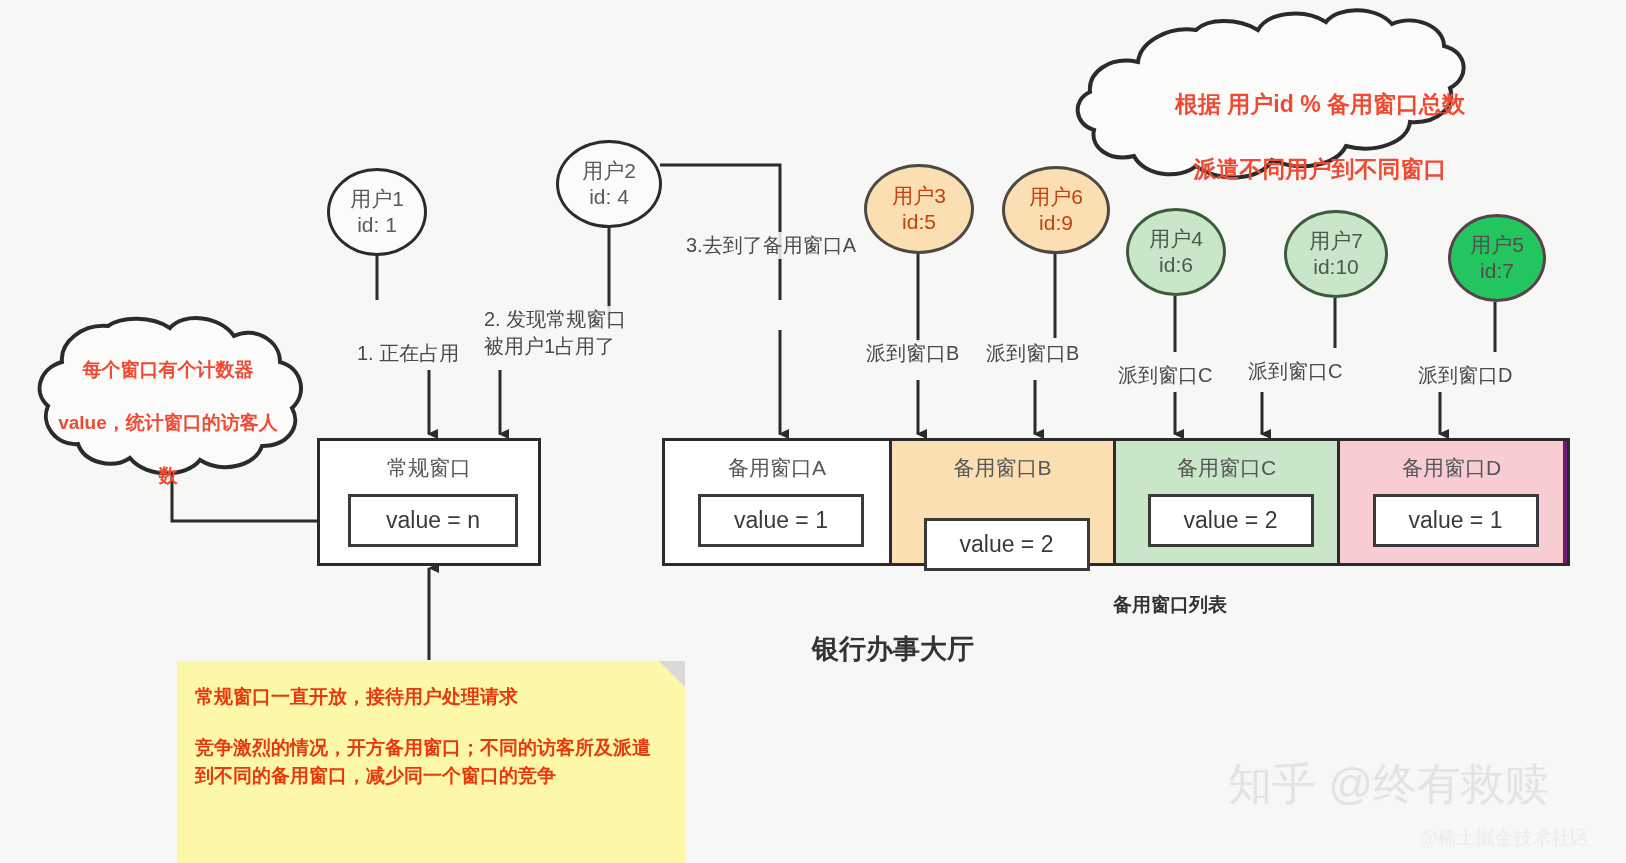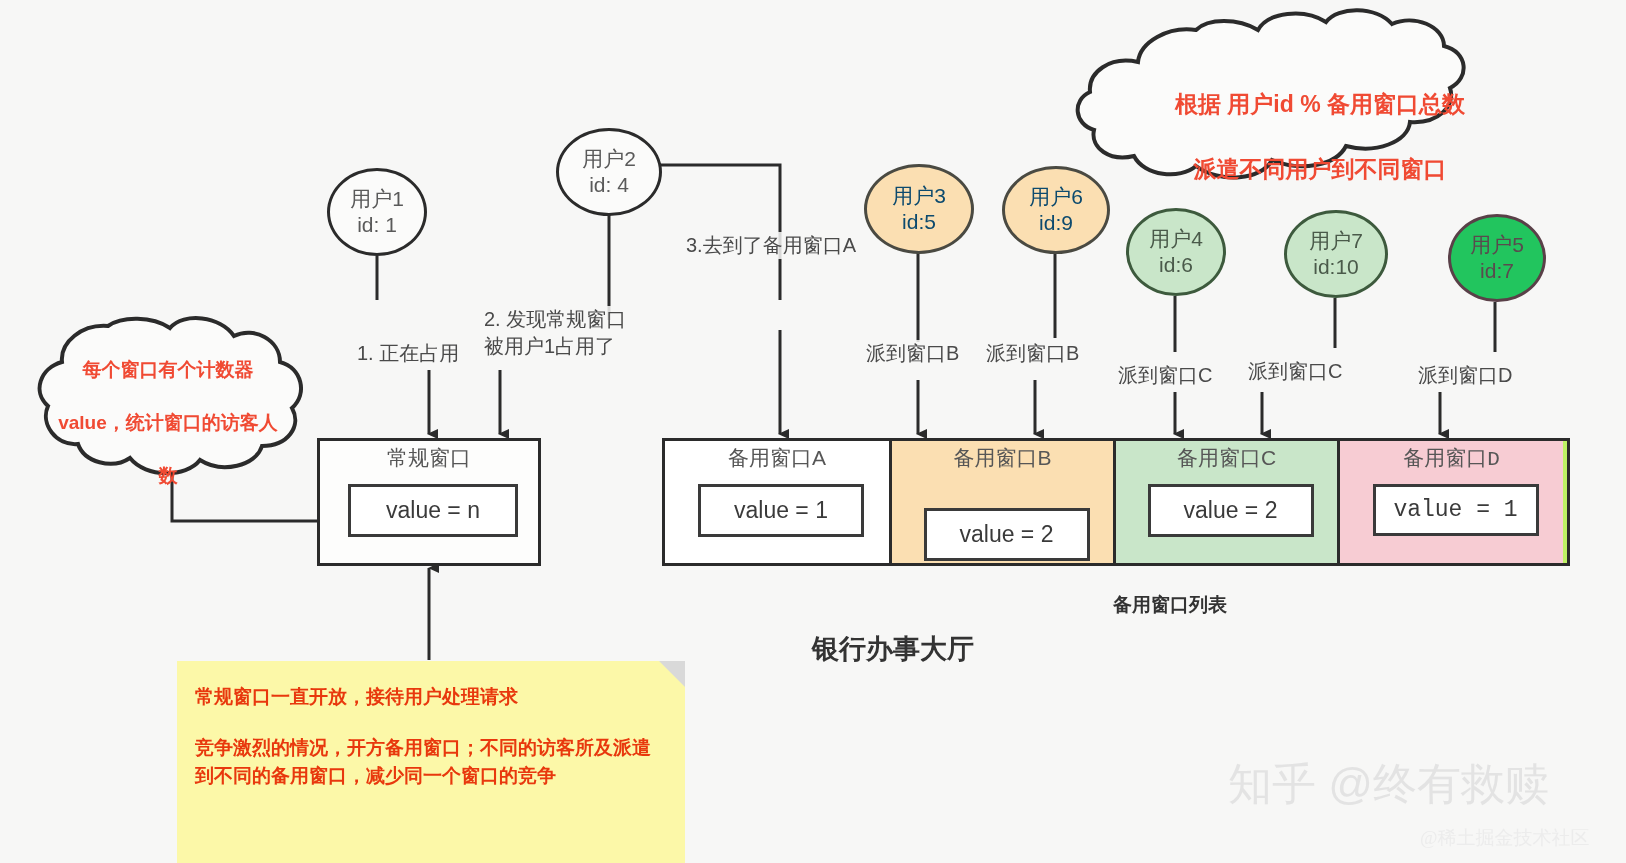--- a/index.html
+++ b/index.html
@@ -20,21 +20,21 @@
     display:flex;flex-direction:column;
     align-items:center;justify-content:center;
     box-sizing:border-box;
     color:#5a5a5a;
     line-height:1.25;
     z-index:6;
   }
   .user-node .uname{font-size:21px;}
   .user-node .uid{font-size:21px;}
   .u-plain{background:#fbfbfa;border:3px solid #2b2b2b;}
-  .u-orange{background:#fbdfb2;border:3px solid #4a4a42;color:#0c4a6e;}
+  .u-orange{background:#fbdfb2;border:3px solid #4a4a42;color:#c2410c;}
   .u-green{background:#c9e6c9;border:3px solid #3d5a3d;color:#4a5a4a;}
   .u-pink{background:#22c55e;border:3px solid #5a4048;color:#5a4a4e;}
   .cloud-text{
     position:absolute;
     text-align:center;
     color:#f04a33;
     font-weight:bold;
     line-height:1.4;
     white-space:pre-line;
     z-index:8;
@@ -43,38 +43,38 @@
   
   .win-box{
     position:absolute;
     box-sizing:border-box;
     border:3px solid #2b2b2b;
     background:#fdfdfc;
     display:flex;flex-direction:column;
     align-items:center;
     z-index:4;
   }
-  .win-title{font-size:21px;color:#565656;margin-top:3px;}
+  .win-title{font-size:21px;color:#565656;margin-top:13px;}
   .win-value{
     border:3px solid #3a3a3a;
     background:#ffffff;
     font-size:23px;color:#3a3a3a;
     padding:10px 0;
     text-align:center;
     margin-top:12px;
     margin-left:8px;
   }
 
   .backup-strip{
     position:absolute;
     box-sizing:border-box;
     border:3px solid #2b2b2b;
     display:flex;
     z-index:4;
-    background:#bef264;
+    background:#701a75;
   }
   .backup-cell{
     box-sizing:border-box;
     display:flex;flex-direction:column;align-items:center;
     position:relative;
   }
   .backup-cell + .backup-cell{border-left:3px solid #2b2b2b;}
   .bc-a{background:#ffffff;}
   .bc-b{background:#fbdfb2;gap:24px;}
   .bc-c{background:#c9e6c9;}
@@ -209,21 +209,21 @@
     <div>每个窗口有个计数器</div>
     <div>value，统计窗口的访客人</div>
     <div>数</div>
   </div>
 
   <div class="user-node u-plain" style="left:327px;top:168px;width:100px;height:88px;">
     <div class="uname">用户1</div>
     <div class="uid">id: 1</div>
   </div>
 
-  <div class="user-node u-plain" style="left:556px;top:128px;width:106px;height:88px;">
+  <div class="user-node u-plain" style="left:556px;top:140px;width:106px;height:88px;">
     <div class="uname">用户2</div>
     <div class="uid">id: 4</div>
   </div>
 
   <div class="user-node u-orange" style="left:864px;top:164px;width:110px;height:90px;">
     <div class="uname">用户3</div>
     <div class="uid">id:5</div>
   </div>
 
   <div class="user-node u-orange" style="left:1002px;top:166px;width:108px;height:88px;">
@@ -274,21 +274,21 @@
       <div class="win-value" style="width:160px;">value = 1</div>
     </div>
     <div class="backup-cell bc-b" style="width:224px;">
       <div class="win-title">备用窗口B</div>
       <div class="win-value" style="width:160px;">value = 2</div>
     </div>
     <div class="backup-cell bc-c" style="width:224px;">
       <div class="win-title">备用窗口C</div>
       <div class="win-value" style="width:160px;">value = 2</div>
     </div>
-    <div class="backup-cell bc-d" style="width:226px;font-family:Liberation Mono, monospace;">
+    <div class="backup-cell bc-d" style="width:226px;">
       <div class="win-title">备用窗口D</div>
       <div class="win-value" style="width:160px;">value = 1</div>
     </div>
   </div>
 
   <div class="caption cap-list" style="left:1113px;top:592px;">备用窗口列表</div>
 
   <div class="caption cap-hall" style="left:812px;top:631px;">银行办事大厅</div>
 
   <div class="sticky" style="left:177px;top:661px;width:508px;height:202px;">

